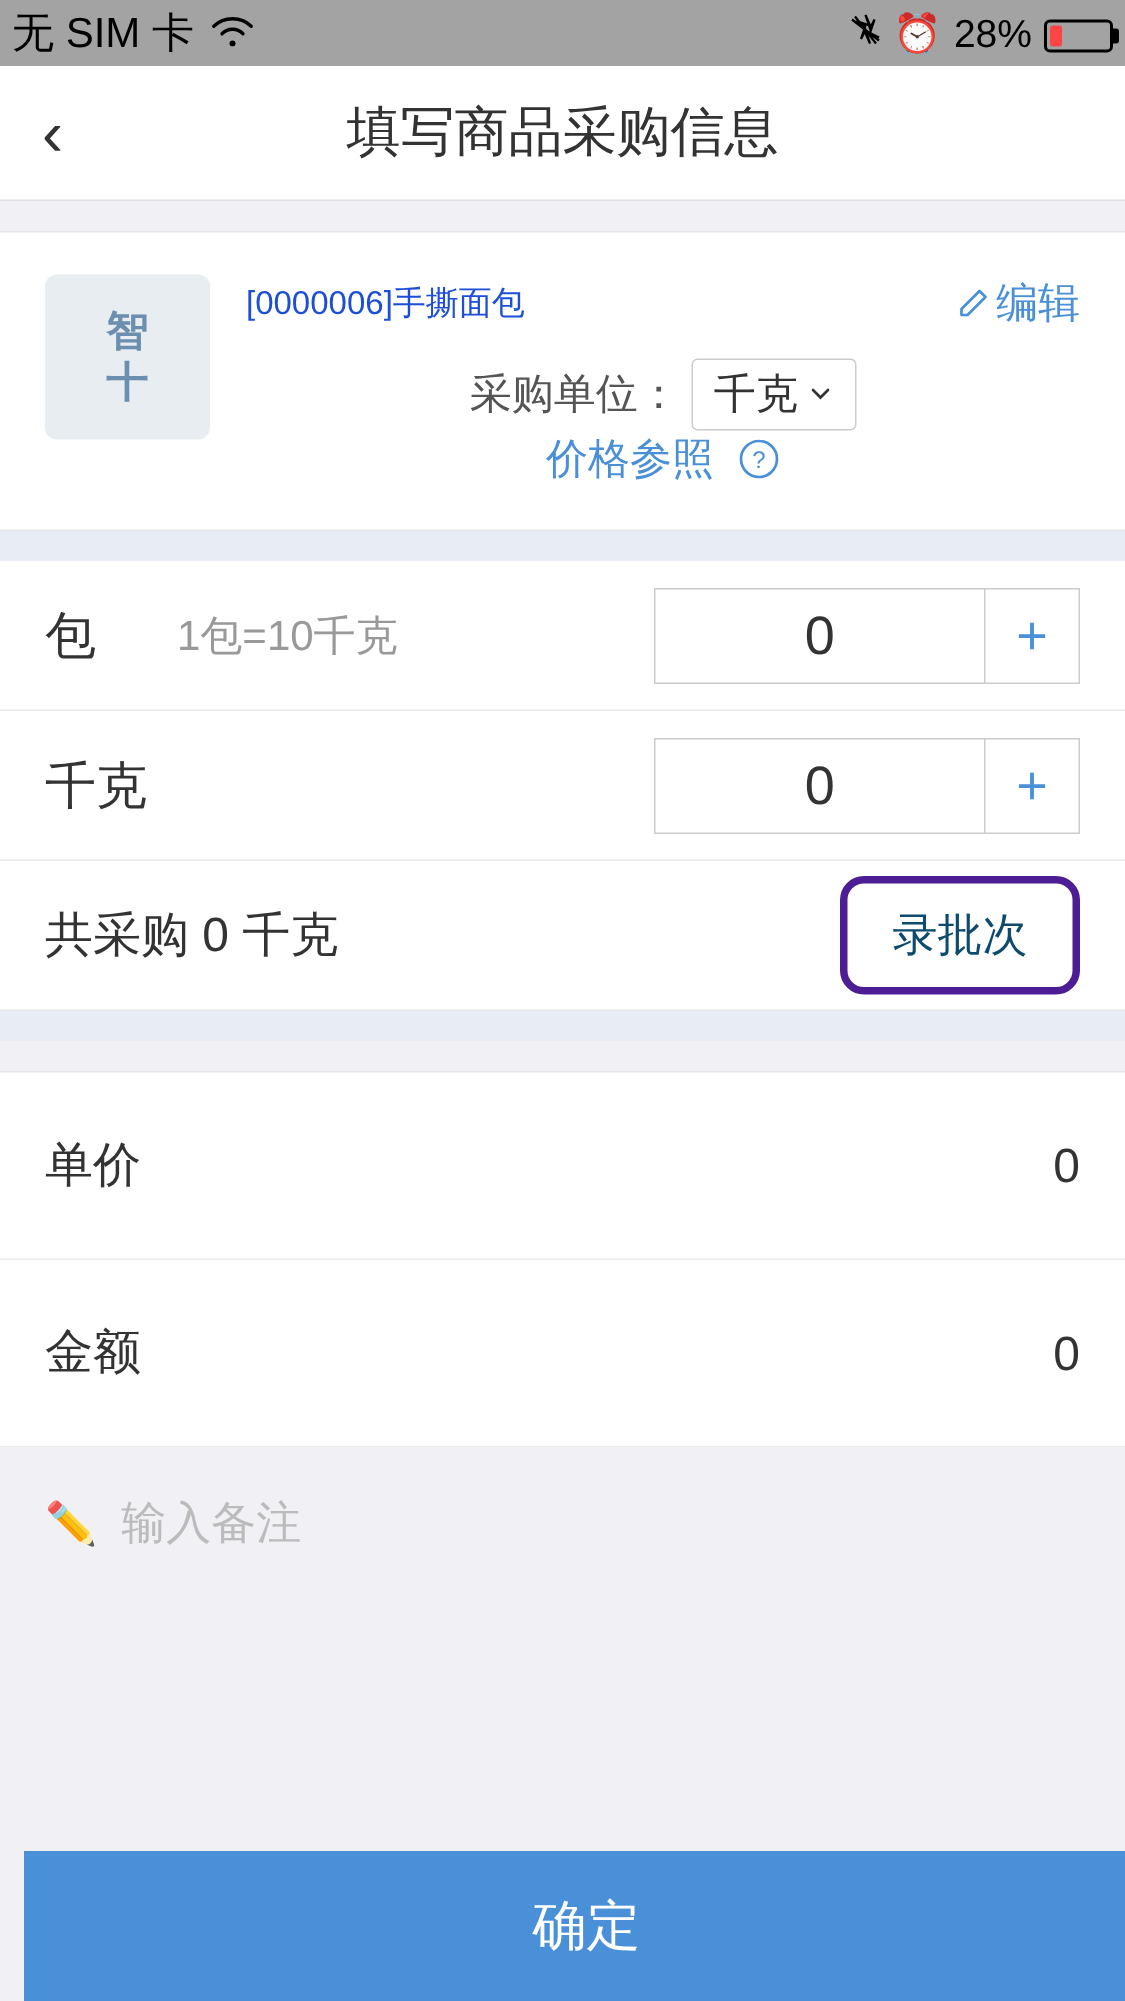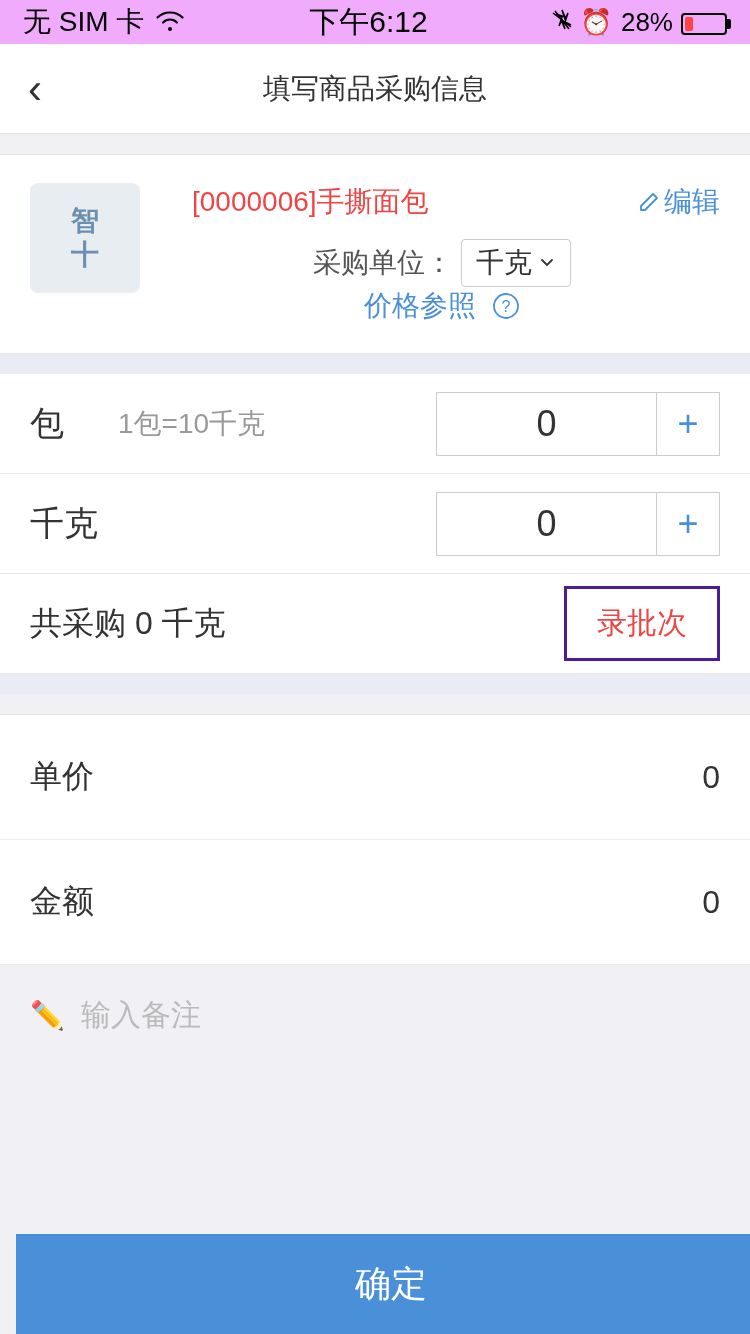--- a/index.html
+++ b/index.html
@@ -9,25 +9,25 @@
       min-height: 1334px;
       font-family: -apple-system, "PingFang SC", "Helvetica Neue", Arial, sans-serif;
       background: #f0f0f5;
       font-size: 32px;
     }
 
     
     .status-bar {
       width: 750px;
       height: 44px;
-      background: #f0abfc;
+      background: #a3a3a3;
       display: flex;
       align-items: center;
       justify-content: space-between;
-      padding: 0 23px;
+      padding: 0 8px;
       font-size: 28px;
       color: #000;
     }
     .status-left { display: flex; align-items: center; gap: 10px; }
     .status-center { font-weight: 500; font-size: 30px; }
     .status-right { display: flex; align-items: center; gap: 8px; font-size: 26px; }
     .battery-bar {
       width: 46px; height: 22px; border: 2px solid #000; border-radius: 4px;
       position: relative; display: inline-flex; align-items: center; padding: 2px;
     }
@@ -52,21 +52,21 @@
       border-bottom: 1px solid #e0e0e0;
     }
     .nav-back {
       position: absolute;
       left: 28px;
       font-size: 42px;
       color: #333;
       cursor: pointer;
     }
     .nav-title {
-      font-size: 28px;
+      font-size: 36px;
       font-weight: 500;
       color: #333;
     }
 
     
     .product-card {
       background: #fff;
       margin-top: 20px;
       padding: 28px 30px;
       display: flex;
@@ -95,24 +95,23 @@
     }
     .product-info {
       flex: 1;
     }
     .product-name-row {
       display: flex;
       align-items: center;
       justify-content: space-between;
     }
     .product-name {
-      font-size: 28px;
-      color: #ef4444;
+      font-size: 22px;
+      color: #1d4ed8;
       font-weight: 500;
-      margin-left: 28px;
     }
     .edit-btn {
       font-size: 28px;
       color: #4a90d9;
       cursor: pointer;
       display: flex;
       align-items: center;
       gap: 4px;
     }
     .product-meta-row {
@@ -212,26 +211,26 @@
       justify-content: space-between;
       padding: 0 30px;
       height: 100px;
       border-bottom: 1px solid #e8e8e8;
     }
     .summary-text {
       font-size: 32px;
       color: #333;
     }
     .batch-btn {
-      border: 3px solid #4c1d95;
-      color: #ef4444;
+      border: 5px solid #4c1d95;
+      color: #0c4a6e;
       background: #fff;
       padding: 14px 30px;
       font-size: 30px;
-      border-radius: 0;
+      border-radius: 16px;
       cursor: pointer;
     }
 
     
     .price-section {
       background: #fff;
       margin-top: 20px;
       border-top: 1px solid #e5e5e5;
     }
     .price-row {
@@ -300,21 +299,20 @@
   <div class="status-left">
     <span>无 SIM 卡</span>
     <span>
       <svg width="32" height="22" viewBox="0 0 32 22" fill="none" xmlns="http://www.w3.org/2000/svg">
         <path d="M16 18a2 2 0 1 1 0 4 2 2 0 0 1 0-4z" fill="#000"></path>
         <path d="M9 13.5C10.8 11.7 13.3 10.5 16 10.5s5.2 1.2 7 3" stroke="#000" stroke-width="2.2" stroke-linecap="round" fill="none"></path>
         <path d="M3.5 8.5C6.5 5.5 11 3.5 16 3.5s9.5 2 12.5 5" stroke="#000" stroke-width="2.2" stroke-linecap="round" fill="none"></path>
       </svg>
     </span>
   </div>
-  <div class="status-center">下午6:12</div>
   <div class="status-right">
     <span>
       <svg width="22" height="22" viewBox="0 0 22 22">
           <path d="M11 1l3 7-9-3 6 3-3 9 3-6 3 9-3-7 9 3-6-3 3-9-3 6z" fill="none" stroke="#000" stroke-width="1.5"></path>
           <path d="M4 2l14 18M2 4L20 18" fill="none" stroke="#000" stroke-width="1.5"></path>
         </svg>
     </span>
     <span>⏰</span>
     <span>28%</span>
     <span>

